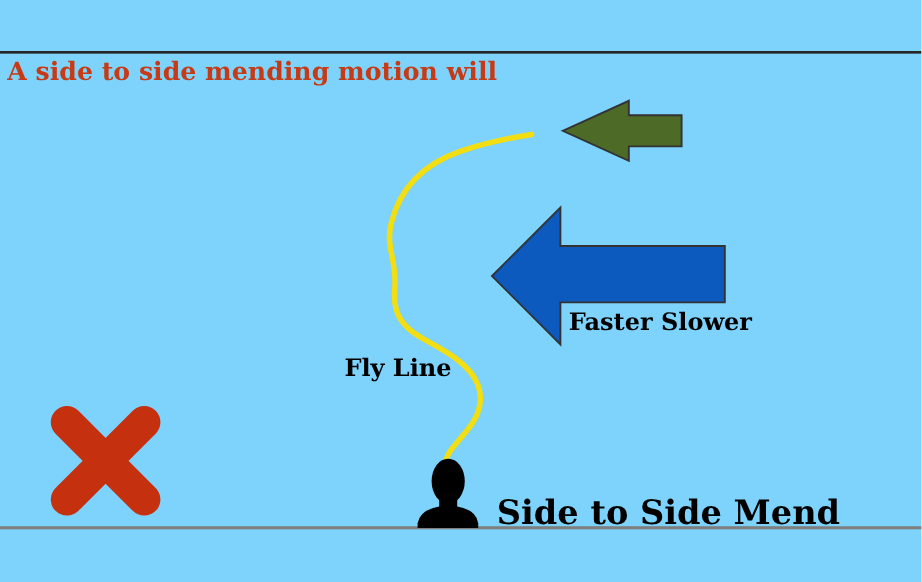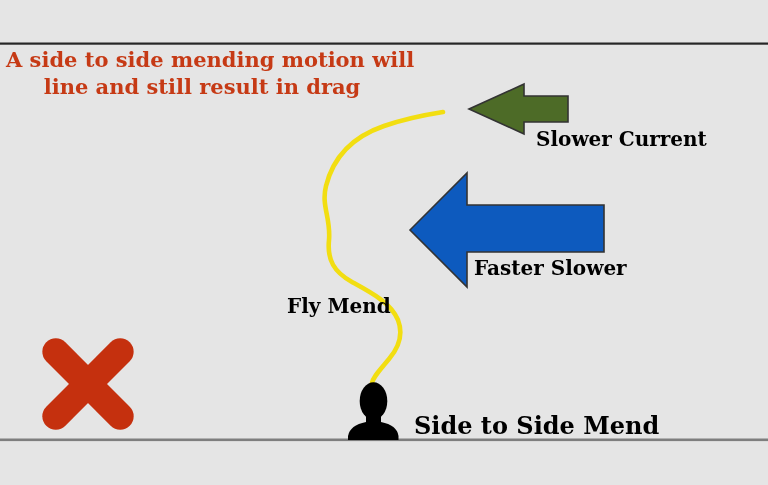--- a/index.html
+++ b/index.html
@@ -1,37 +1,37 @@
 <!DOCTYPE html>
 <html><head>
 <meta charset="utf-8">
 <style>
   html,body{margin:0;padding:0;background:#ffffff;}
   #stage{
     position:relative;
     width:768px;height:485px;
-    background:#e5e5e5;
+    background:#7dd3fc;
     overflow:hidden;
     font-family:"DejaVu Serif","Liberation Serif",serif;
   }
   #diagram-svg{position:absolute;left:0;top:0;width:768px;height:485px;}
   .arrow{stroke:#333333;stroke-width:1.6;stroke-linejoin:miter;}
   .flyline{fill:none;stroke-width:4.6;stroke-linecap:round;stroke-linejoin:round;}
   .txt{position:absolute;white-space:nowrap;font-weight:bold;color:#000000;}
   .annotation{
     position:absolute;left:6px;top:46px;width:392px;
     text-align:center;font-weight:bold;
     font-size:21px;line-height:27px;
     color:#c63a15;
   }
   .annotation div{white-space:nowrap;}
   #label-slower{left:536px;top:127px;font-size:20px;}
   #label-faster{left:474px;top:256px;font-size:20px;}
   #label-flyline{left:287px;top:294px;font-size:20px;}
-  #label-mend{left:414px;top:411px;font-size:24px;}
+  #label-mend{left:414px;top:411px;font-size:28px;}
 </style>
 </head>
 <body>
 
 <div id="stage">
 
   <svg id="diagram-svg" viewBox="0 0 768 485" xmlns="http://www.w3.org/2000/svg">
 
     <rect x="0" y="42.5" width="768" height="2.2" fill="#262626"></rect>
 
@@ -57,24 +57,22 @@
 
     <g fill="#000000">
       <ellipse cx="373.5" cy="401" rx="13.8" ry="18.8"></ellipse>
       <rect x="366" y="408" width="15" height="18"></rect>
       <path d="M 348 440 L 348 436 Q 350 425 366 422 L 381 422 Q 397 425 398.5 436 L 398.5 440 Z"></path>
     </g>
   </svg>
 
   <div class="annotation">
     <div>A side to side mending motion will</div>
-    <div>line and still result in drag</div>
   </div>
 
-  <div id="label-slower" class="txt">Slower Current</div>
 
   <div id="label-faster" class="txt">Faster Slower</div>
 
-  <div id="label-flyline" class="txt">Fly Mend</div>
+  <div id="label-flyline" class="txt">Fly Line</div>
 
   <div id="label-mend" class="txt">Side to Side Mend</div>
 
 </div>
 
 </body></html>

